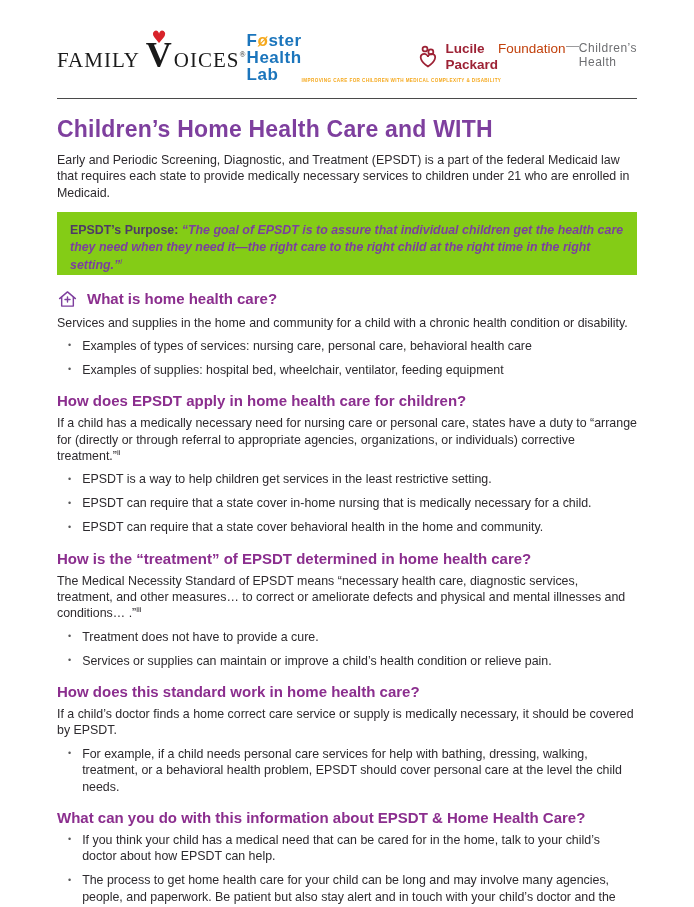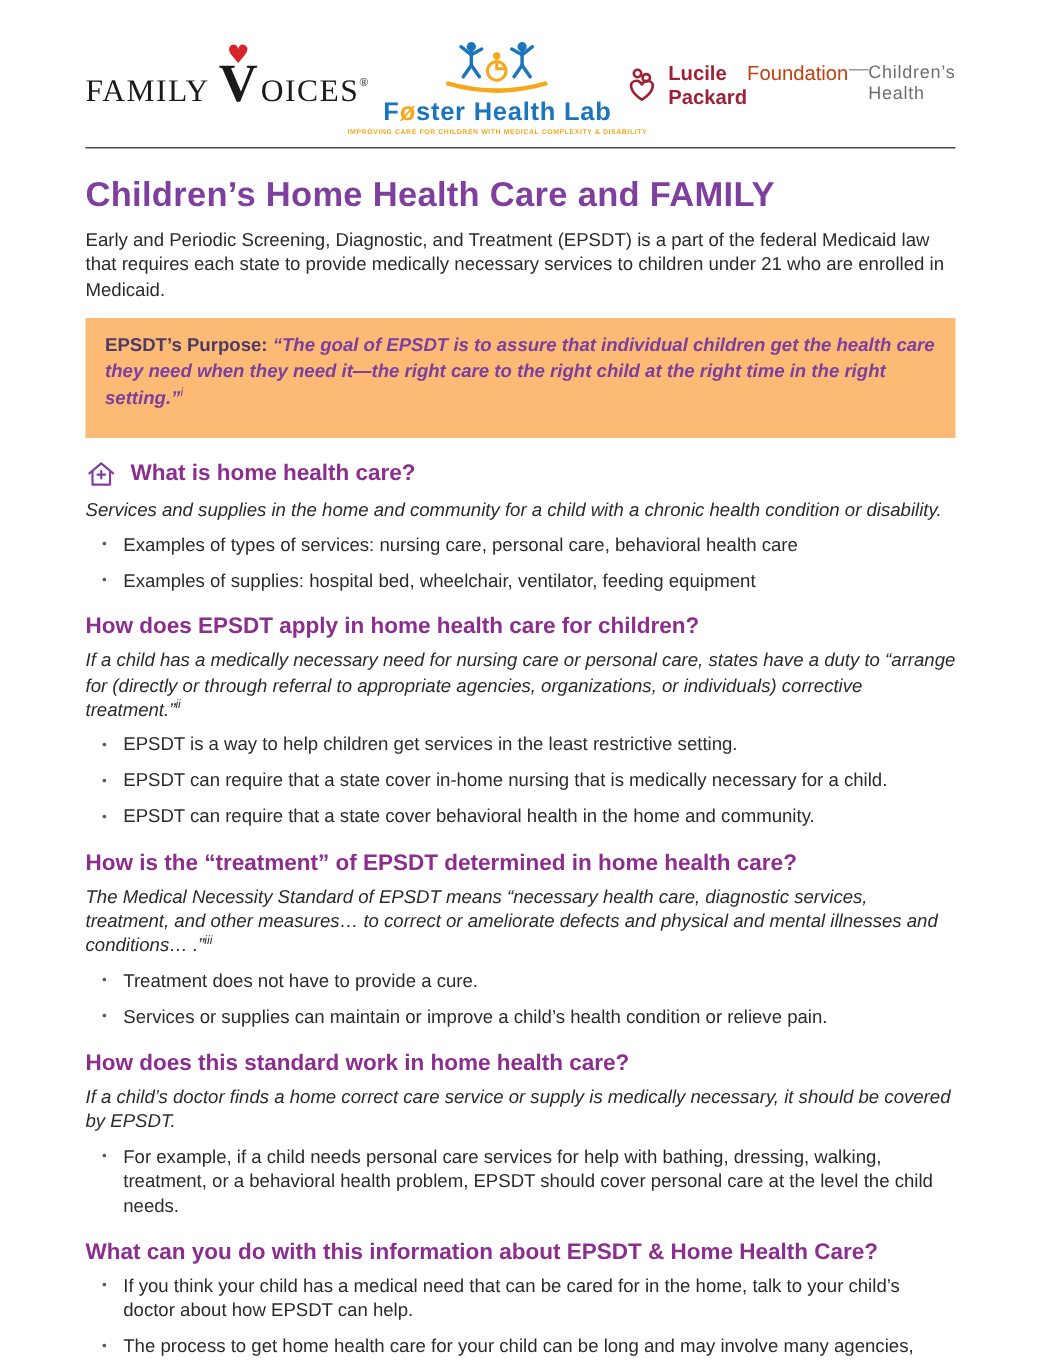--- a/index.html
+++ b/index.html
@@ -29,21 +29,21 @@
   }
   .fv-v-wrap { position: relative; display: inline-block; margin: 0 1px 0 6px; }
   .fv-v { font-size: 36px; line-height: 0.8; font-weight: bold; }
   .fv-heart {
     position: absolute; top: -14px; left: 50%; transform: translateX(-50%);
     color: #d8232a; font-size: 17px; font-family: "DejaVu Sans", sans-serif;
   }
   .fv-reg { font-size: 8px; vertical-align: super; position: relative; top: -10px; }
 
   
-  .logo-fhl { display: flex; flex-direction: column; align-items: center; width: 170px; }
+  .logo-fhl { display: flex; flex-direction: row; align-items: flex-end; width: 170px; }
   .fhl-art { height: 40px; display: block; }
   .fhl-name {
     font-size: 17px; font-weight: bold; color: #1b75bc; letter-spacing: 0.5px;
     line-height: 1; margin-top: 1px;
   }
   .fhl-name .gold { color: #f5a81c; }
   .fhl-tagline {
     font-size: 4.6px; color: #f5a81c; font-weight: bold; letter-spacing: 0.4px;
     margin-top: 2px; white-space: nowrap;
   }
@@ -58,35 +58,35 @@
 
   
   .doc-title {
     margin-top: 17px;
     font-size: 23px; font-weight: bold; color: #7e3f9e; letter-spacing: 0.2px;
   }
   .intro { margin-top: 9px; font-size: 12.4px; line-height: 1.32; }
 
   
   .purpose-box {
-    margin-top: 11px; background: #fdba74;
-    padding: 10px 13px 17px; font-size: 12.4px; line-height: 1.38;
+    margin-top: 11px; background: #84cc16;
+    padding: 10px 13px 0; font-size: 12.4px; line-height: 1.38;
   }
   .purpose-label { font-weight: bold; color: #4d3a66; }
   .purpose-quote { font-style: italic; font-weight: bold; color: #7b3fa0; }
   .purpose-box sup { color: #7b3fa0; font-size: 8px; font-style: italic; }
 
   
   .section { margin-top: 14px; }
   .section-heading {
     font-size: 15px; font-weight: bold; color: #8b2e8e; margin-bottom: 6px;
   }
   .section-heading.with-icon { display: flex; align-items: center; gap: 9px; }
   .house-icon { width: 21px; height: 20px; flex: 0 0 auto; }
-  .section-body { font-size: 12.4px; line-height: 1.32; margin-bottom: 7px; font-style: italic; }
+  .section-body { font-size: 12.4px; line-height: 1.32; margin-bottom: 7px; }
   .section-body sup { font-size: 8px; }
   .bullets { list-style: none; margin-top: 2px; }
   .bullets li {
     display: flex; gap: 11px; padding-left: 11px; margin-bottom: 7.5px;
     font-size: 12.4px; line-height: 1.32;
   }
   .bullet-marker { color: #58585a; font-size: 9px; margin-top: 2.5px; flex: 0 0 auto; }
 </style>
 </head>
 <body>
@@ -150,21 +150,21 @@
         <span class="lpf-line1">Lucile Packard</span>
         <span class="lpf-line2">Foundation</span>
         <hr class="lpf-div">
         <span class="lpf-line3">Children’s Health</span>
       </div>
     </div>
   </div>
 
   <hr class="header-rule">
 
-  <h1 class="doc-title">Children’s Home Health Care and FAMILY</h1>
+  <h1 class="doc-title">Children’s Home Health Care and WITH</h1>
   <p class="intro">Early and Periodic Screening, Diagnostic, and Treatment (EPSDT) is a part of the federal Medicaid law that requires each state to provide medically necessary services to children under 21 who are enrolled in Medicaid.</p>
 
   <div class="purpose-box">
     <span class="purpose-label">EPSDT’s Purpose:</span>
     <span class="purpose-quote">“The goal of EPSDT is to assure that individual children get the health care they need when they need it—the right care to the right child at the right time in the right setting.”</span><sup>i</sup>
   </div>
 
   <div class="section">
     <h2 class="section-heading with-icon">
       <svg class="house-icon" viewBox="0 0 24 24">

